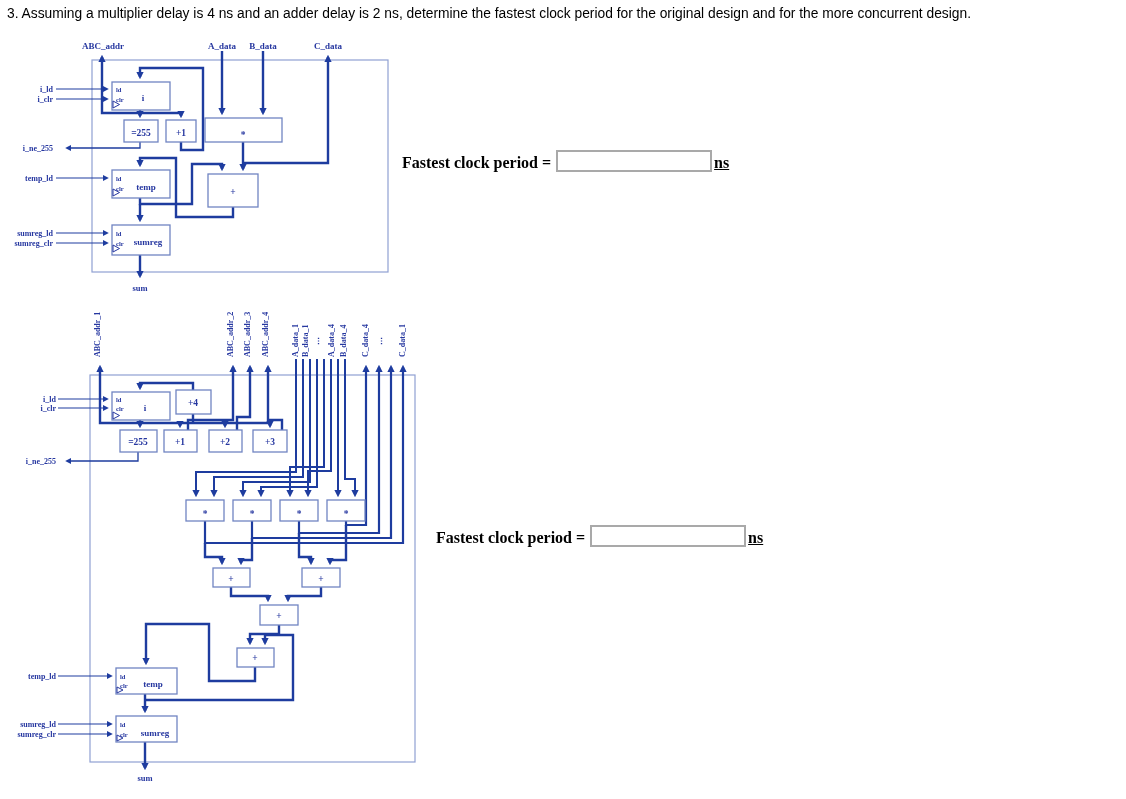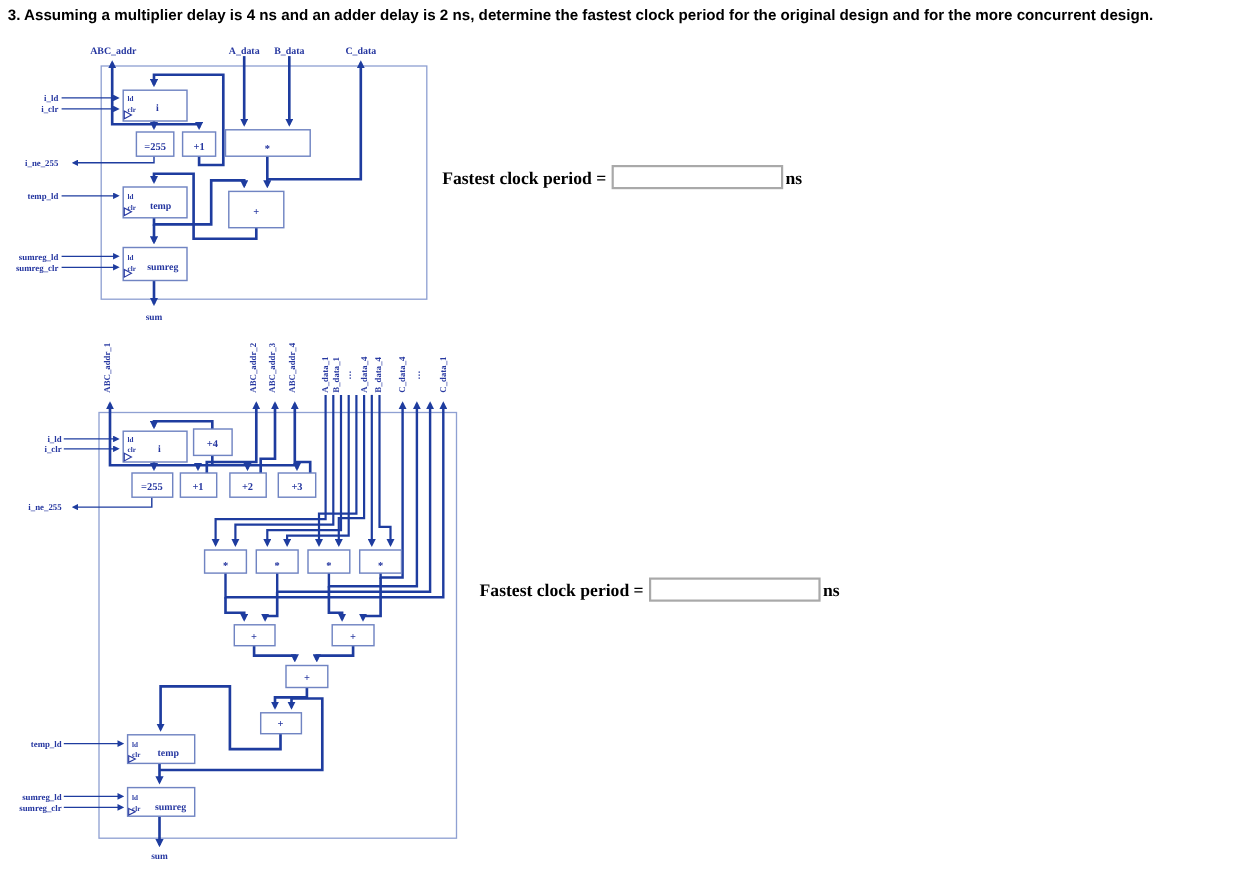--- a/index.html
+++ b/index.html
@@ -1,26 +1,26 @@
 <!DOCTYPE html>
 <html><head>
 <meta charset="utf-8">
 <style>
   html,body{margin:0;padding:0;background:#ffffff;}
   body{position:relative;width:1126px;height:799px;overflow:hidden;
        font-family:"Liberation Sans",sans-serif;}
   #title{position:absolute;left:7px;top:6px;width:1115px;
-         font-weight:bold;font-size:13.8px;color:#000;}
+         font-weight:normal;font-size:13.8px;color:#000;}
   .answer{position:absolute;display:flex;align-items:flex-end;
           font-family:"Liberation Serif",serif;font-weight:bold;
           font-size:16px;color:#000;white-space:nowrap;}
   .answer input{width:146px;height:18px;border:2px solid #a9a9a9;
                 margin-left:5px;font-family:"Liberation Serif",serif;
                 font-size:13px;padding:0 3px;}
-  .answer .unit{margin-left:2px;}
+  .answer .unit{margin-left:2px;text-decoration:underline;}
   svg{position:absolute;}
   svg text{font-family:"Liberation Serif",serif;fill:#2637a0;font-weight:bold;}
   .t-port{font-size:9px;}
   .t-ctl{font-size:8px;}
   .t-pin{font-size:6.5px;}
   .t-reg{font-size:9px;}
   .t-fn{font-size:9.5px;}
   .t-rot{font-size:8px;}
   .t-sum{font-size:8.5px;}
   .w{stroke:#1e3c9f;stroke-width:2.4;fill:none;}

